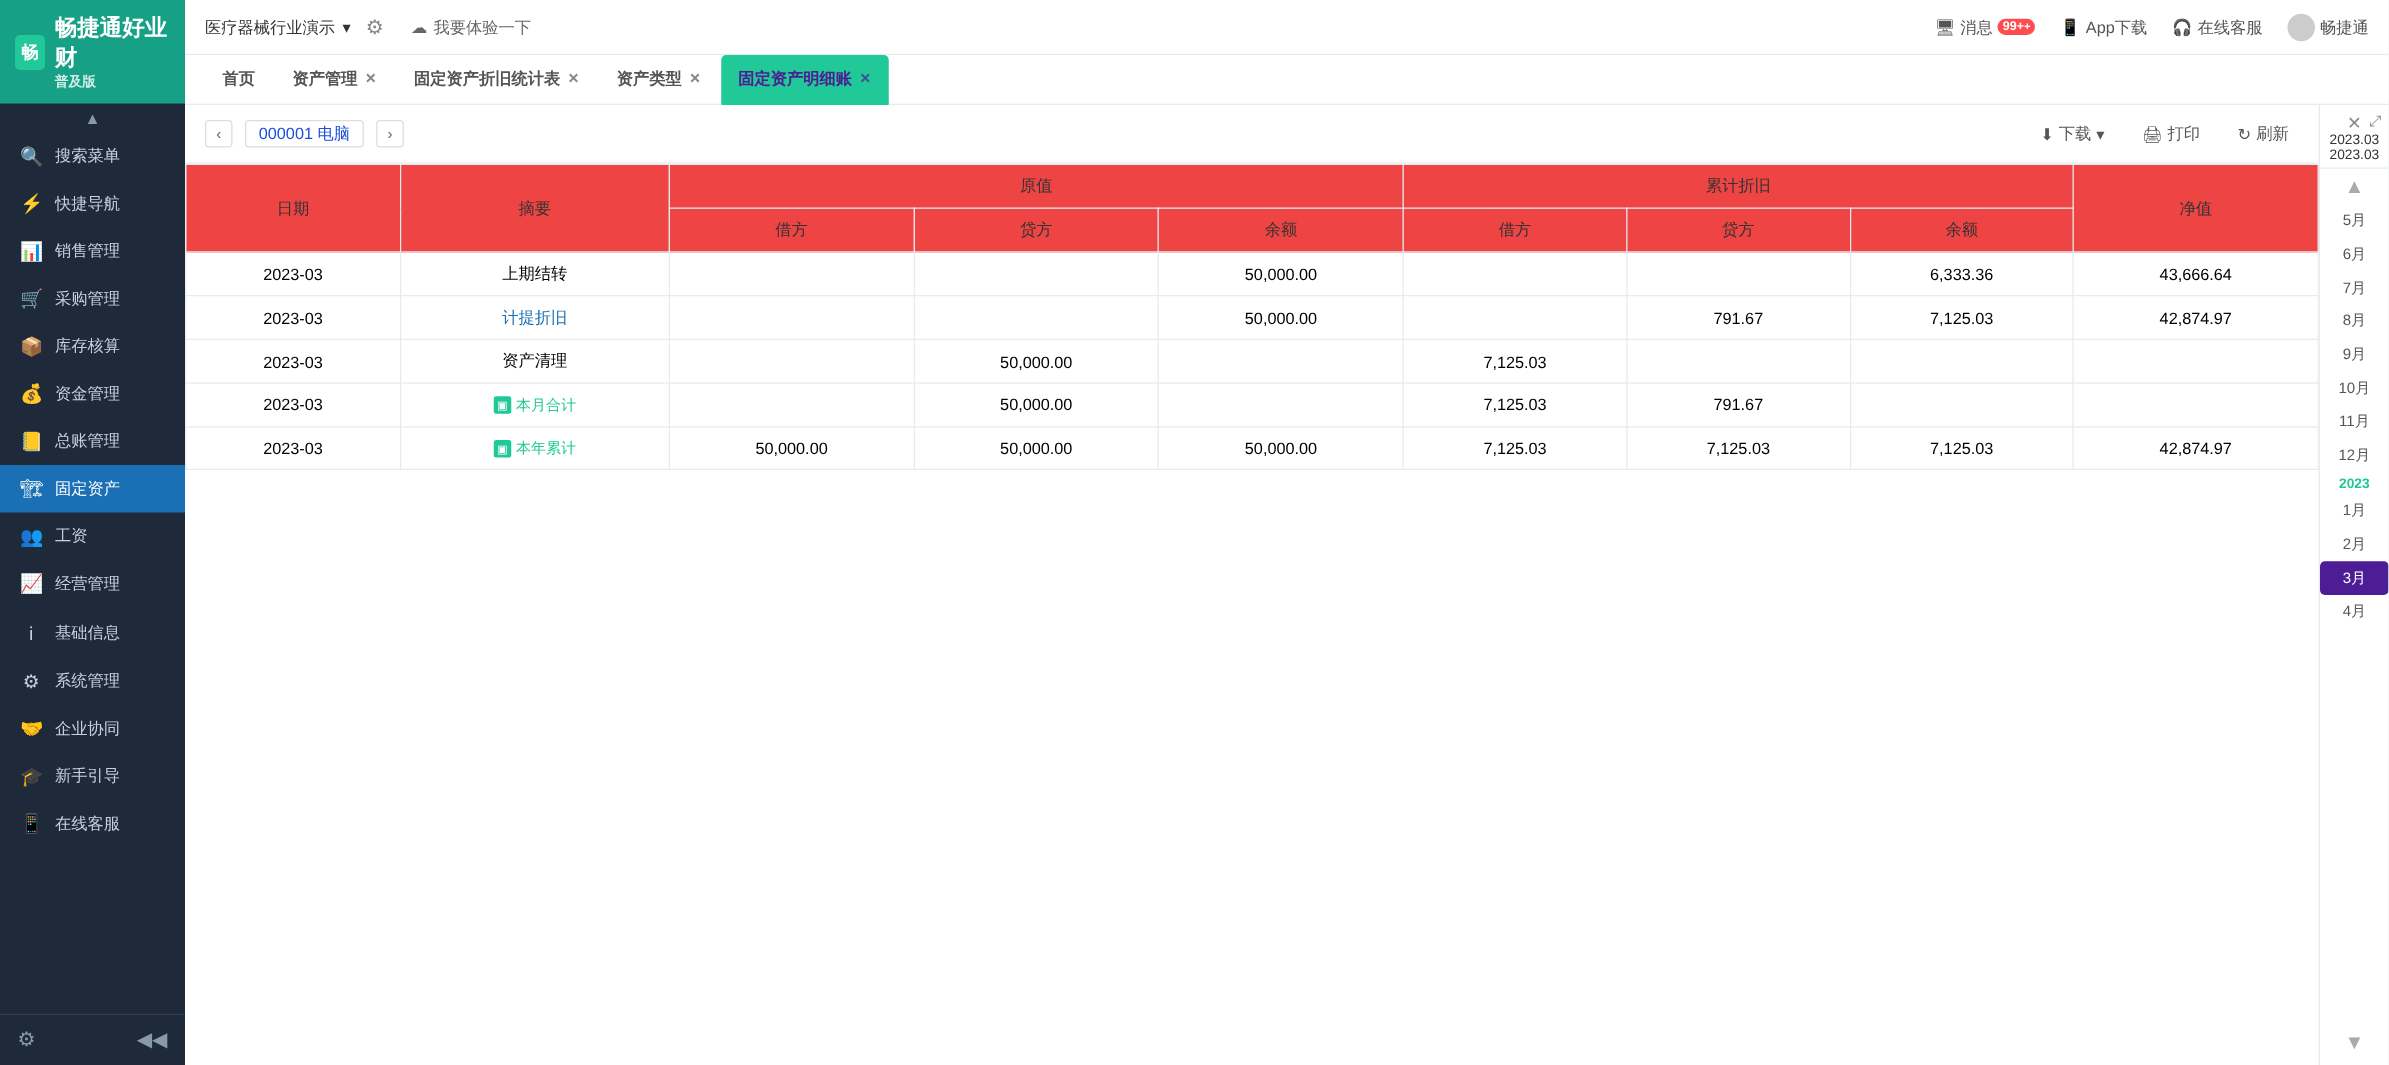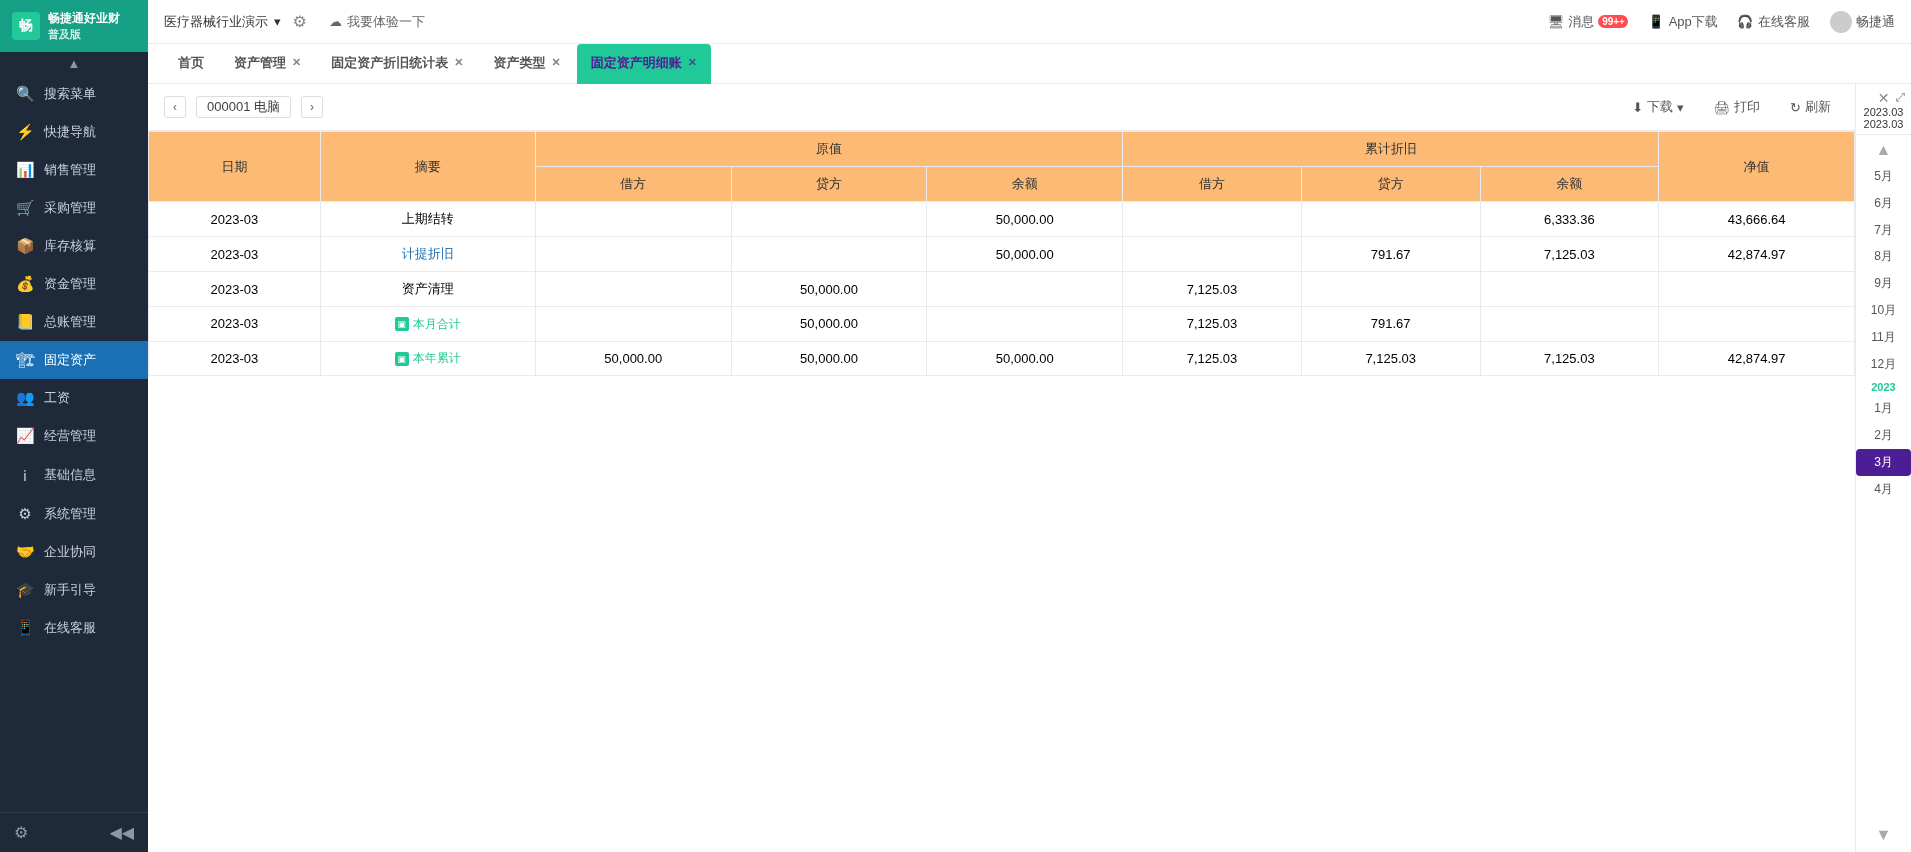--- a/index.html
+++ b/index.html
@@ -179,21 +179,21 @@
       justify-content: center;
       font-size: 12px;
       color: #666;
       border-radius: 3px;
     }
     .asset-code {
       border: 1px solid #ddd;
       padding: 1px 10px;
       border-radius: 3px;
       font-size: 13px;
-      color: #404040;
+      color: #1d4ed8;
     }
     .toolbar-right {
       margin-left: auto;
       display: flex;
       align-items: center;
       gap: 14px;
     }
     .toolbar-btn {
       display: flex;
       align-items: center;
@@ -215,21 +215,21 @@
       border-collapse: collapse;
       font-size: 13px;
     }
     th, td {
       border: 1px solid #e8eaed;
       padding: 8px 12px;
       text-align: center;
       white-space: nowrap;
     }
     thead th {
-      background: #fdba74;
+      background: #ef4444;
       color: #333;
       font-weight: 500;
     }
     thead tr:first-child th { border-bottom: 1px solid #e8eaed; }
     td.text-left { text-align: center; }
     td.text-blue { color: #1a6fb5; }
 
     .month-tag {
       display: inline-flex;
       align-items: center;
@@ -308,21 +308,21 @@
       padding: 4px;
     }
   </style>
 </head>
 <body>
 
 <div class="sidebar">
   <div class="sidebar-header">
     <span style="background:#20c997;color:white;width:28px;height:28px;border-radius:4px;display:flex;align-items:center;justify-content:center;font-weight:bold;font-size:14px;">畅</span>
     <div>
-      <div style="font-size:12px;">畅捷通好业财</div>
+      <div style="font-size:18px;">畅捷通好业财</div>
       <div style="font-size:11px;opacity:0.8;">普及版</div>
     </div>
   </div>
 
   <div class="sidebar-scroll-btn">▲</div>
 
   <div class="sidebar-item">
     <span class="icon">🔍</span>
     <span>搜索菜单</span>
   </div>

